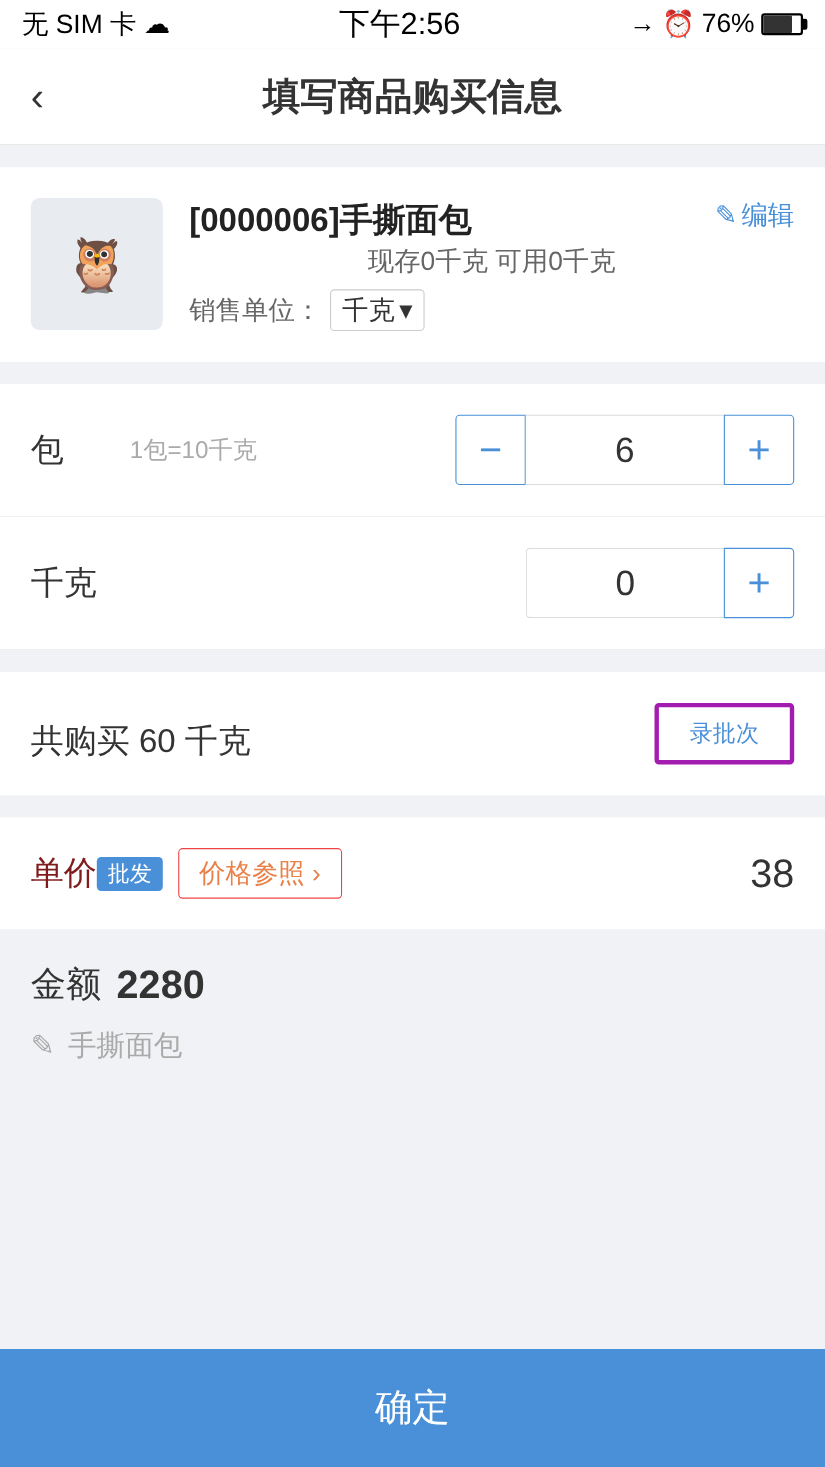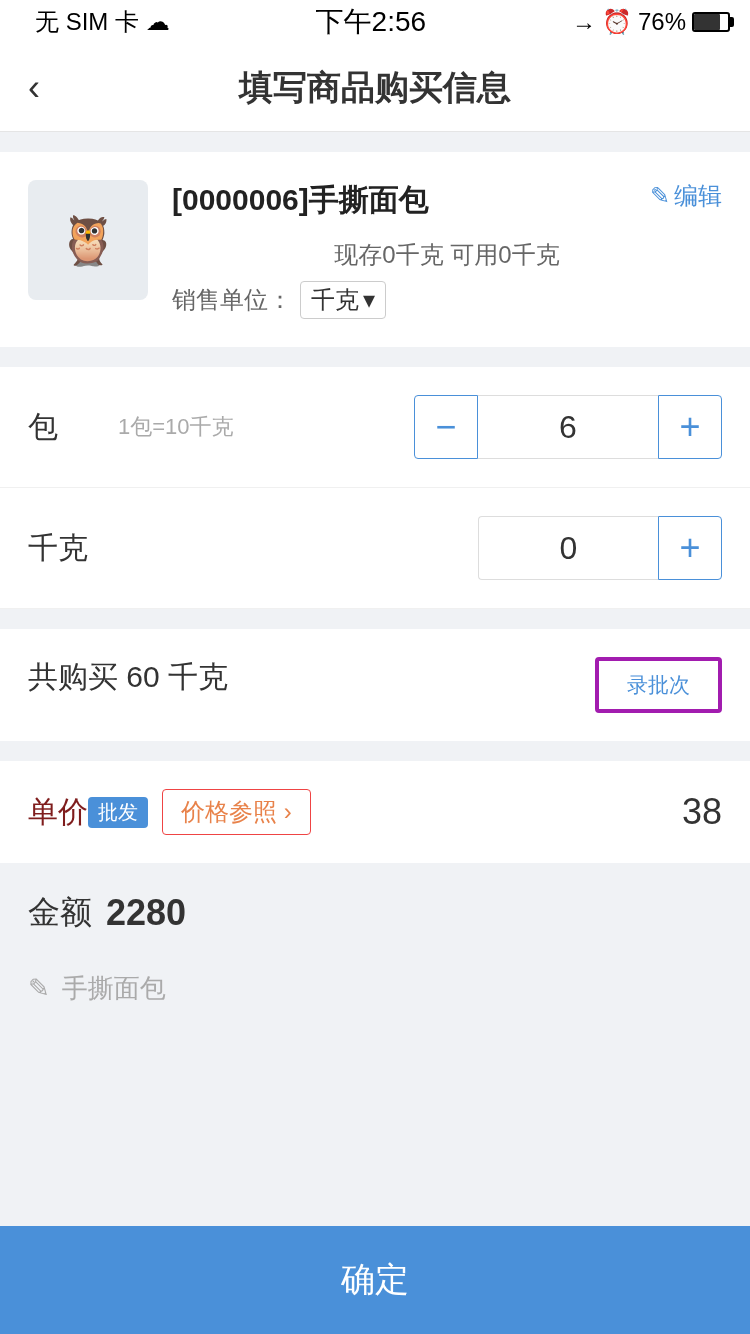--- a/index.html
+++ b/index.html
@@ -19,21 +19,21 @@
       width: 750px;
       height: 44px;
       background: #fff;
       display: flex;
       align-items: center;
       justify-content: space-between;
       padding: 0 20px;
       font-size: 24px;
       color: #000;
     }
-    .status-left { display: flex; align-items: center; gap: 8px; margin-left: 15px; }
+    .status-left { display: flex; align-items: center; gap: 8px; }
     .status-center { font-size: 28px; font-weight: 500; }
     .status-right { display: flex; align-items: center; gap: 6px; font-size: 24px; }
 
     
     .nav-bar {
       width: 750px;
       height: 88px;
       background: #fff;
       display: flex;
       align-items: center;
@@ -76,21 +76,21 @@
     }
     .owl-logo {
       font-size: 48px;
       color: #aab;
     }
     .product-info { flex: 1; }
     .product-name {
       font-size: 30px;
       font-weight: 600;
       color: #222;
-      margin-bottom: 18px;
+      margin-bottom: 0;
     }
     .product-stock {
       font-size: 24px;
       color: #666;
       margin-bottom: 10px;
       text-align: center;
     }
     .product-unit-row {
       display: flex;
       align-items: center;
@@ -172,21 +172,21 @@
       color: #333;
       background: #fff;
     }
 
     
     .total-row {
       background: #fff;
       margin-top: 20px;
       padding: 28px 28px;
       display: flex;
-      align-items: flex-start;
+      align-items: flex-end;
       justify-content: space-between;
     }
     .total-text {
       font-size: 30px;
       color: #333;
       font-weight: 500;
     }
     .batch-btn {
       border: 4px solid #a21caf;
       color: #4a90d9;
@@ -238,21 +238,20 @@
     }
 
     
     .amount-section {
       background: #f0f2f5;
       padding: 28px 28px 0 28px;
     }
     .amount-row {
       display: flex;
       align-items: center;
-      margin-bottom: 20px;
     }
     .amount-label {
       font-size: 32px;
       color: #333;
       font-weight: 500;
     }
     .amount-value {
       font-size: 36px;
       color: #333;
       font-weight: 600;

